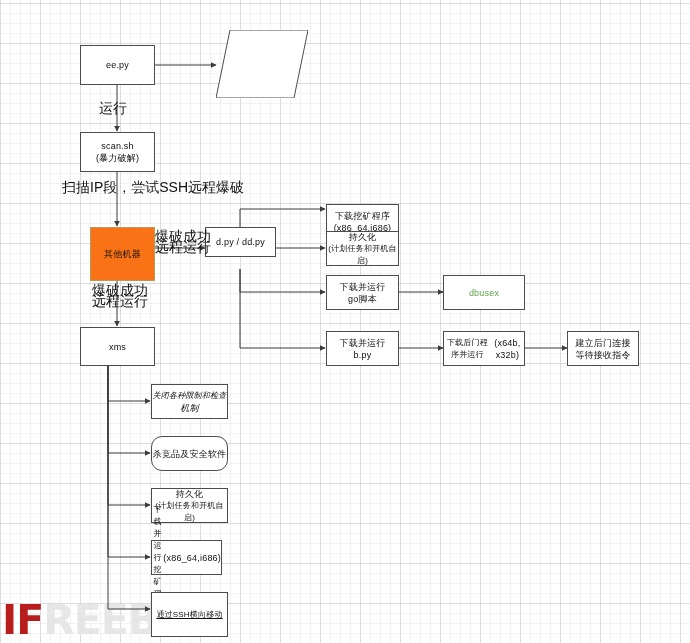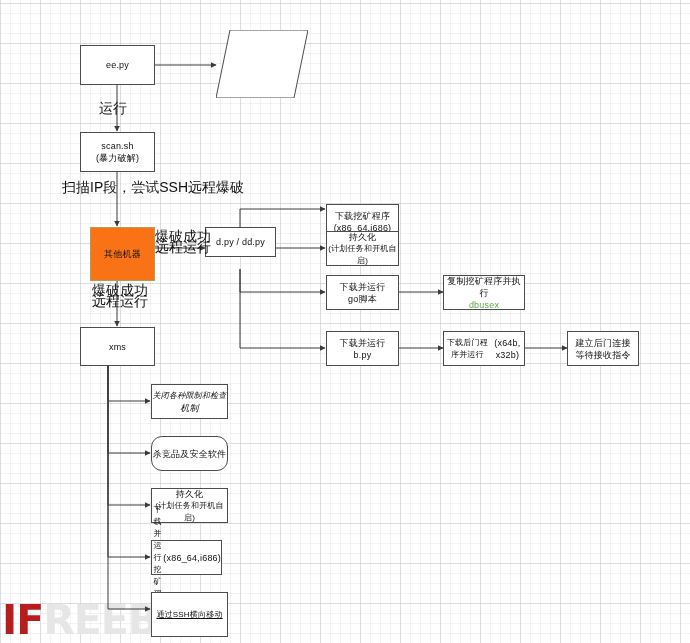--- a/index.html
+++ b/index.html
@@ -146,21 +146,20 @@
   <span>持久化</span>
   <span style="font-size:8px;">(计划任务和开机自启)</span>
 </div>
 
 <div class="node" style="left:326px;top:275px;width:73px;height:35px;flex-direction:column;">
   <span>下载并运行</span>
   <span>go脚本</span>
 </div>
 
 <div class="node" style="left:443px;top:275px;width:82px;height:35px;flex-direction:column;">
-  <span>复制挖矿程序并执行</span>
   <span class="accent-green">dbusex</span>
 </div>
 
 <div class="node" style="left:326px;top:331px;width:73px;height:35px;flex-direction:column;">
   <span>下载并运行</span>
   <span>b.py</span>
 </div>
 
 <div class="node" style="left:443px;top:331px;width:82px;height:35px;flex-direction:row;">
   <span style="font-size:8px;">下载后门程序并运行</span>

